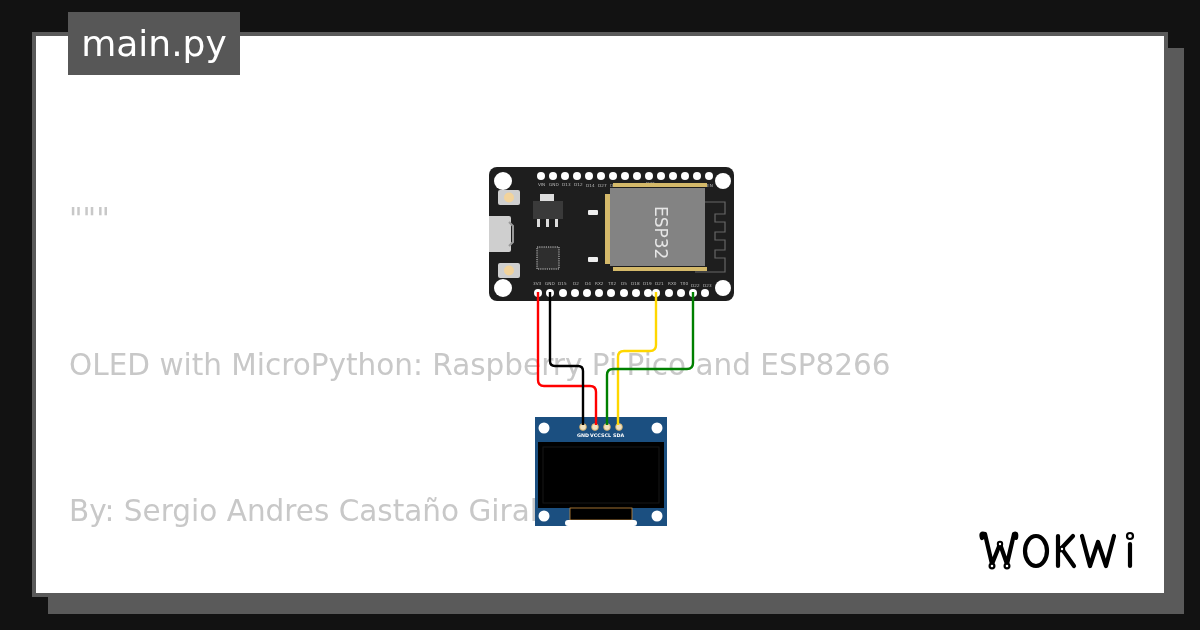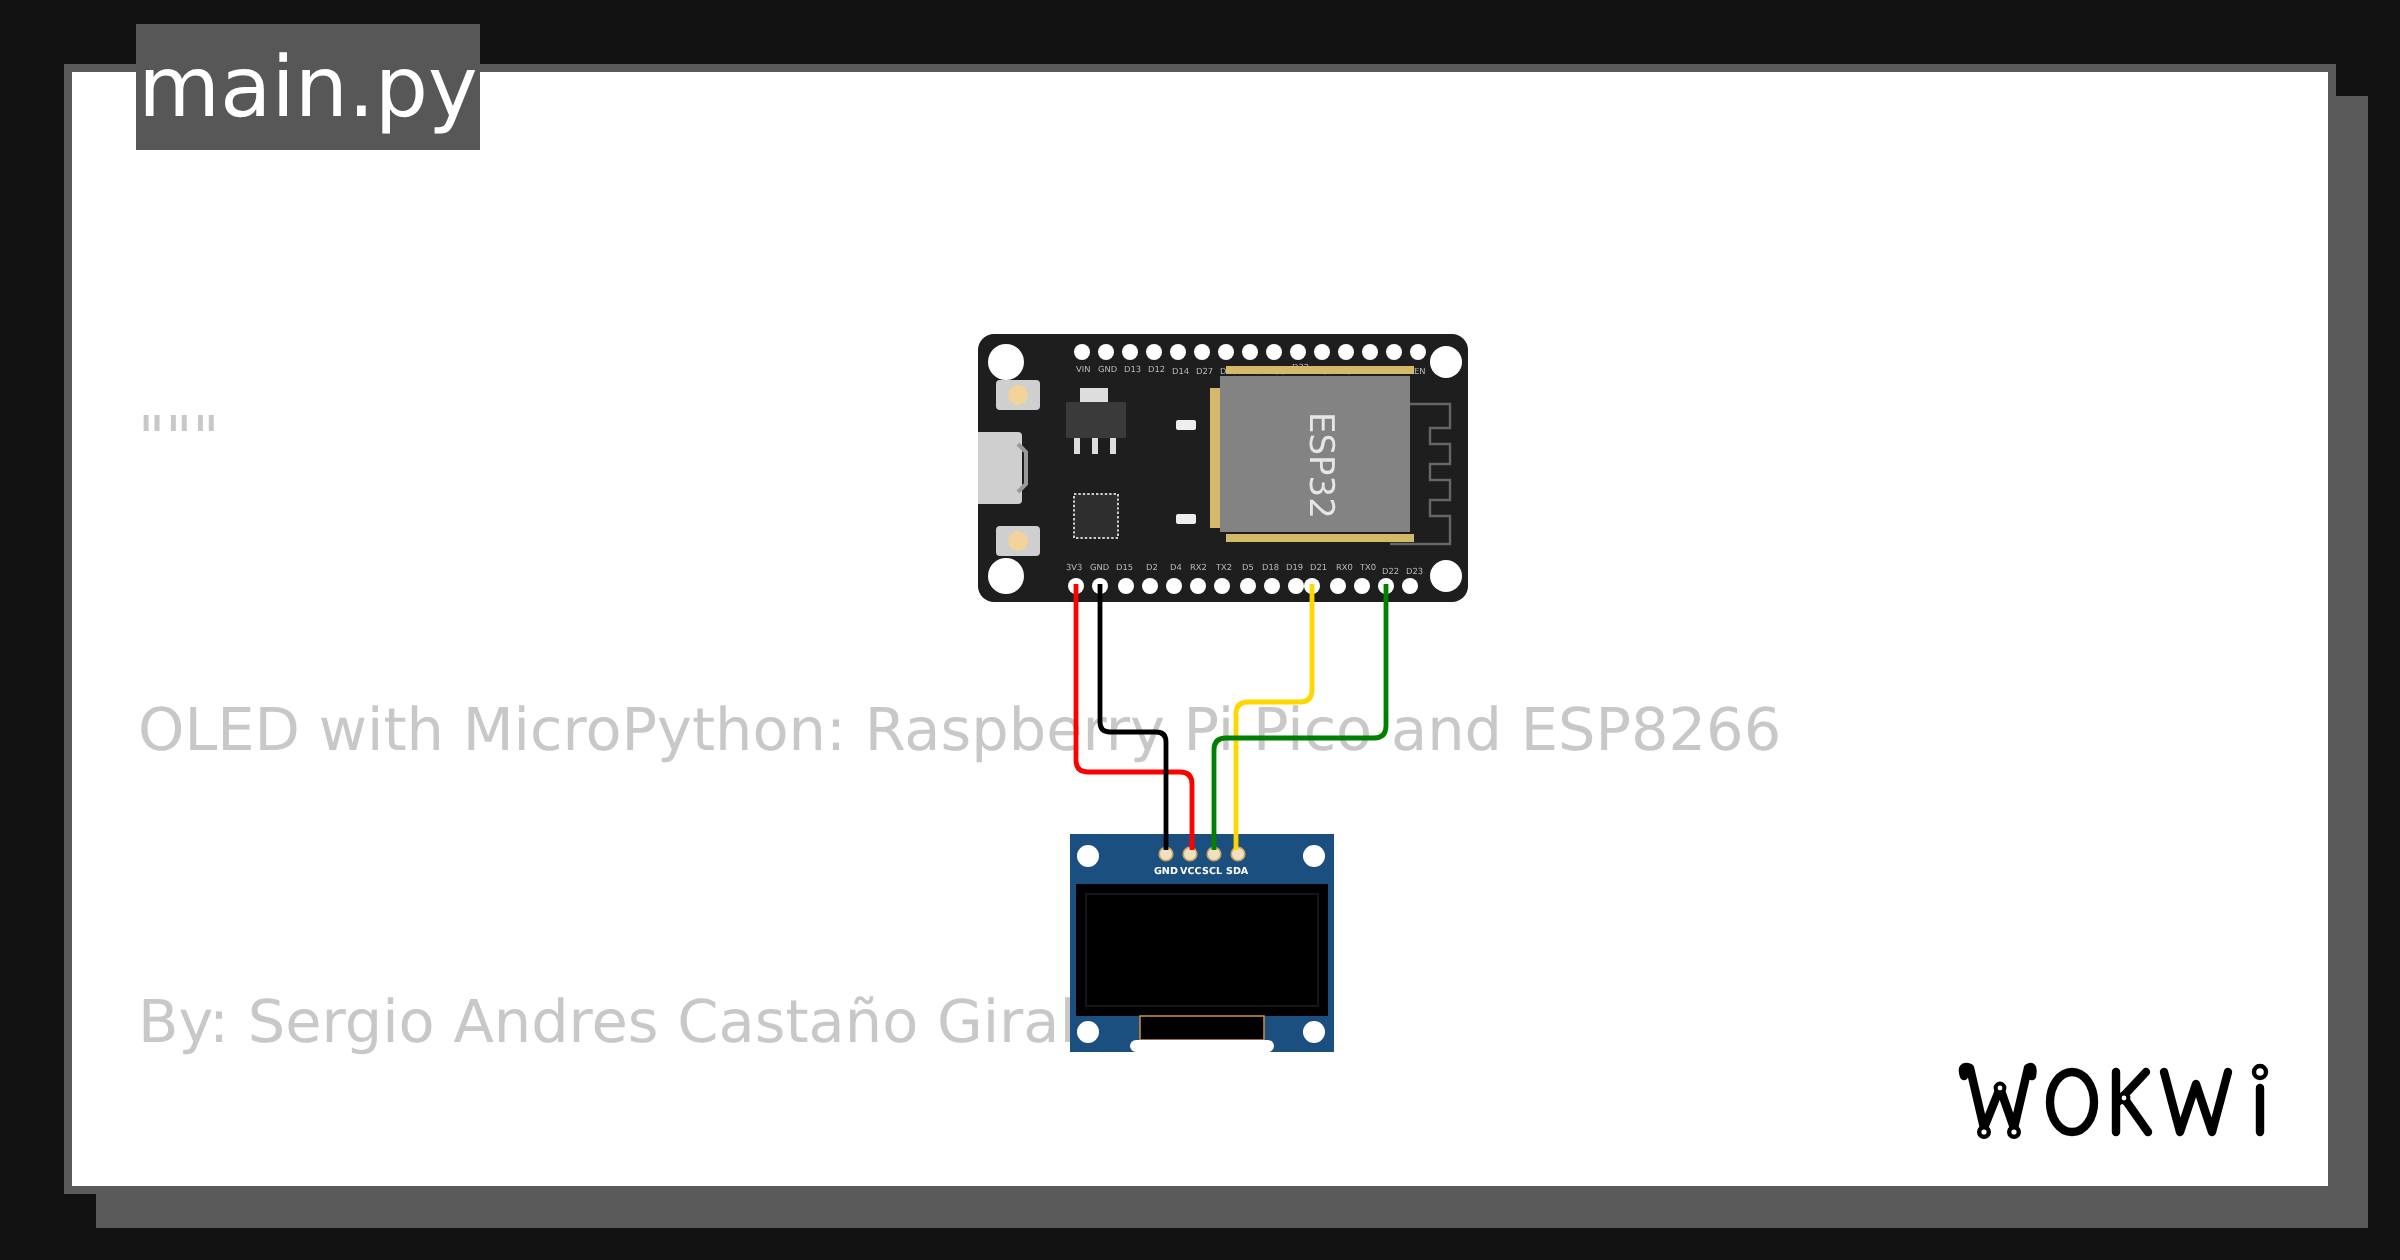--- a/index.html
+++ b/index.html
@@ -5,21 +5,21 @@
   html, body { margin:0; padding:0; }
   body {
     width:1200px; height:630px; overflow:hidden;
     background:#121212; position:relative;
     font-family:"DejaVu Sans","Liberation Sans",sans-serif;
   }
   .shadow { position:absolute; left:48px; top:48px; width:1136px; height:566px; background:#5a5a5a; }
   .card { position:absolute; left:32px; top:32px; width:1128px; height:557px; background:#fff; border:4px solid #5a5a5a; overflow:hidden; }
   .tab {
     position:absolute; left:68px; top:12px; width:172px; height:63px; background:#575757;
-    color:#fff; font-size:42px; line-height:60px; text-align:center; box-sizing:border-box; padding-top:2px;
+    color:#fff; font-size:36px; line-height:60px; text-align:center; box-sizing:border-box; padding-top:2px;
   }
   .code {
     position:absolute; left:33px; top:62px; width:1064px; overflow:hidden;
     color:#c8c8c8; font-size:29.5px; line-height:48.6px; white-space:pre;
   }
   .code .line { height:48.6px; }
   .esp32 { position:absolute; left:489px; top:166px; width:246px; height:136px; }
   .oled { position:absolute; left:535px; top:417px; width:132px; height:110px; }
   .wires { position:absolute; left:0; top:0; width:1200px; height:630px; pointer-events:none; }
   .logo { position:absolute; left:976px; top:528px; width:176px; height:46px; }

